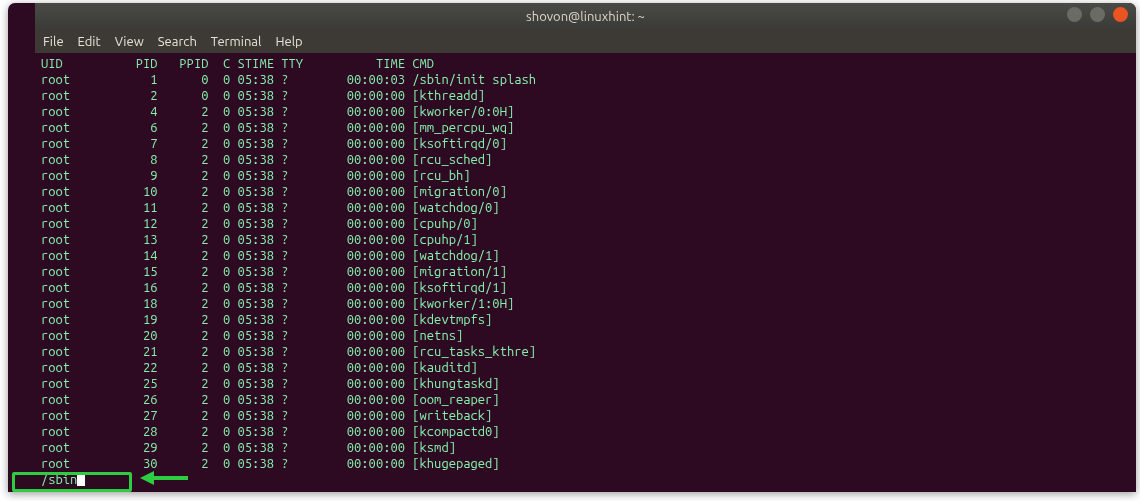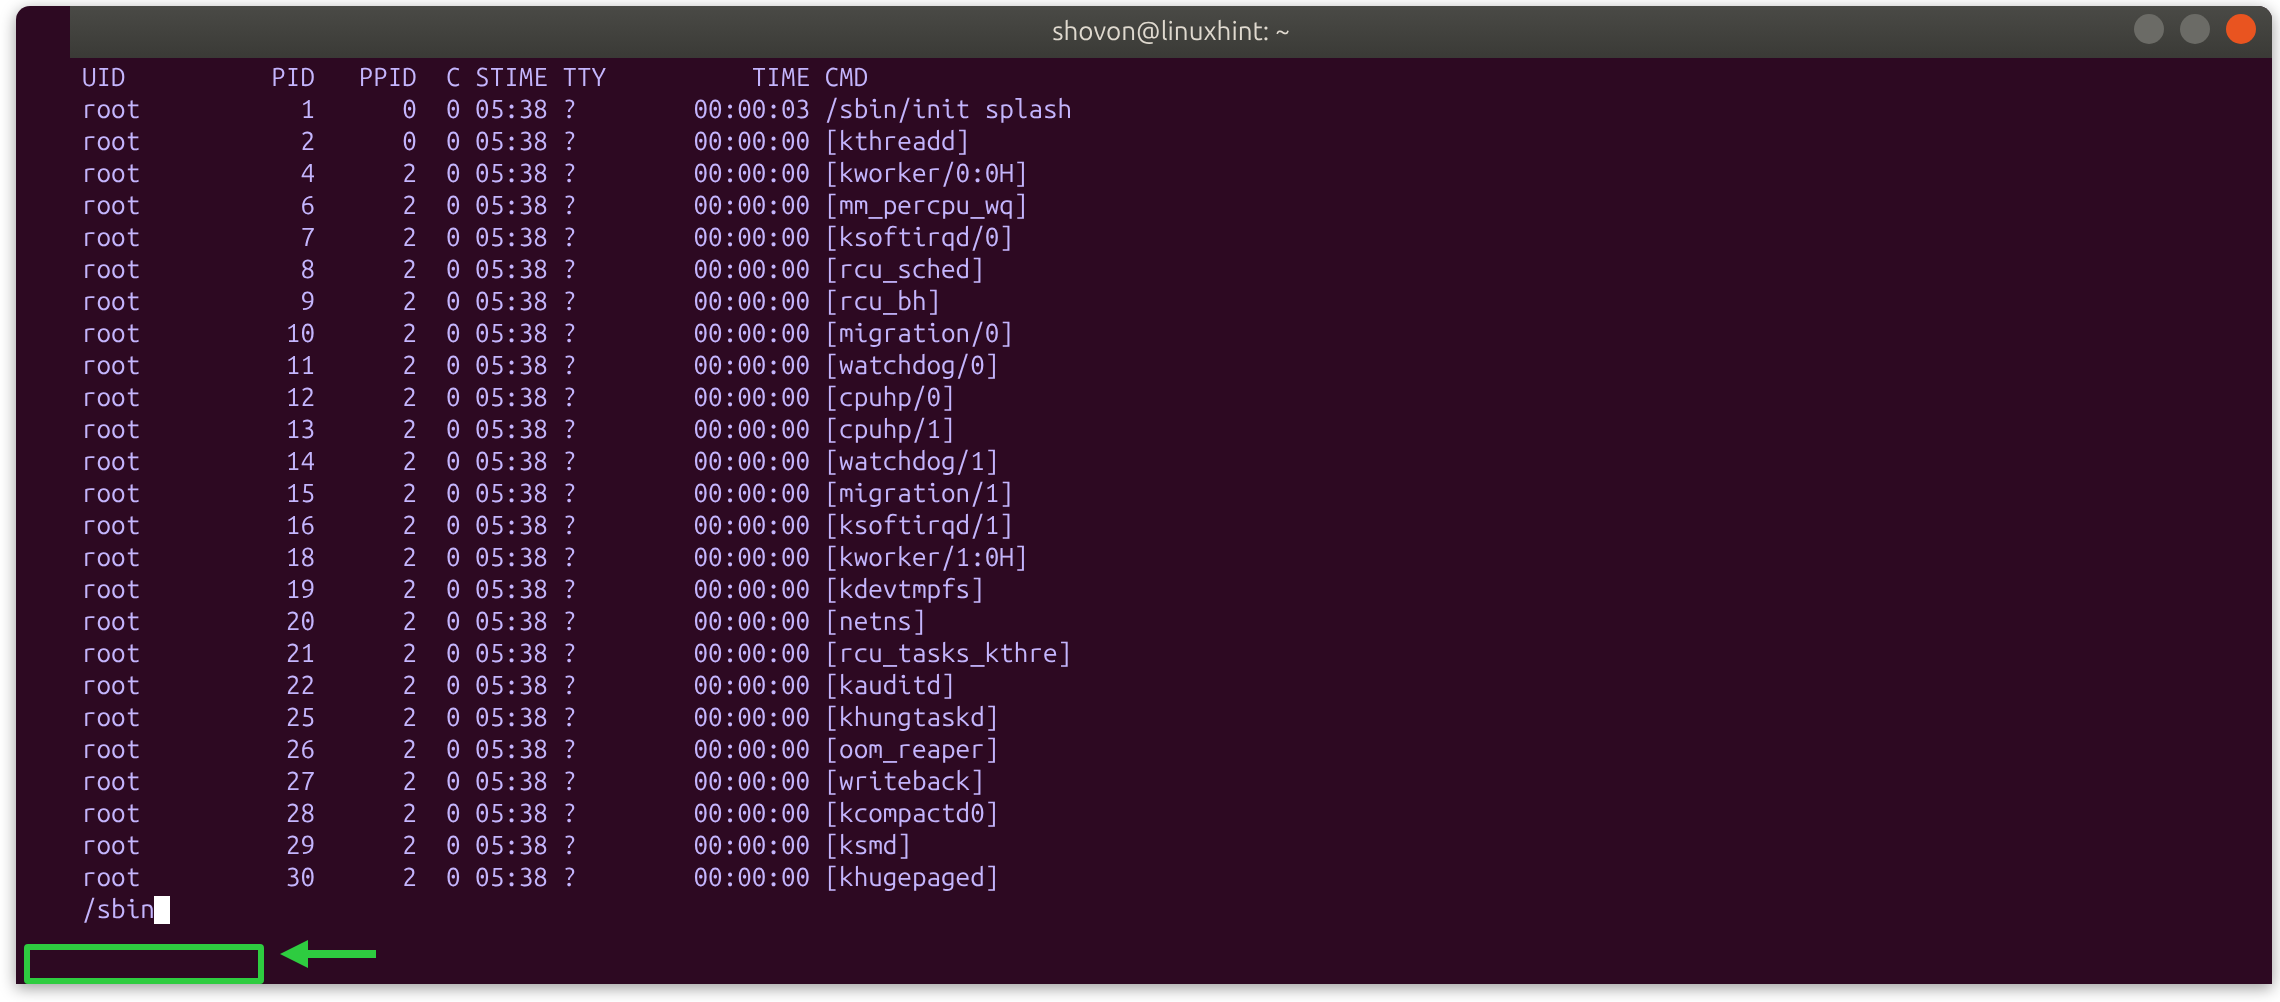--- a/index.html
+++ b/index.html
@@ -55,21 +55,21 @@
     align-items: center;
     padding: 0 8px;
     gap: 14px;
     color: #e7e2d9;
     font-family: "Ubuntu", sans-serif;
     font-size: 13px;
   }
   .menubar span { cursor: default; }
   .terminal {
     padding: 2px 6px 0 6px;
-    color: #c4b5fd;
+    color: #86efac;
     font-size: 13px;
     line-height: 16px;
     white-space: pre;
     font-family: "Ubuntu Mono", "DejaVu Sans Mono", Menlo, Consolas, monospace;
   }
   .row { white-space: pre; }
   .highlight-box {
     position: absolute;
     left: 4px;
     bottom: 0px;
@@ -102,20 +102,28 @@
 
   <div class="titlebar">
     <span>shovon@linuxhint: ~</span>
     <div class="window-controls">
       <span class="wc wc-min"></span>
       <span class="wc wc-max"></span>
       <span class="wc wc-close"></span>
     </div>
   </div>
 
+  <div class="menubar">
+    <span>File</span>
+    <span>Edit</span>
+    <span>View</span>
+    <span>Search</span>
+    <span>Terminal</span>
+    <span>Help</span>
+  </div>
 
   <div class="terminal" id="terminal-body">UID          PID   PPID  C STIME TTY          TIME CMD
 root           1      0  0 05:38 ?        00:00:03 /sbin/init splash
 root           2      0  0 05:38 ?        00:00:00 [kthreadd]
 root           4      2  0 05:38 ?        00:00:00 [kworker/0:0H]
 root           6      2  0 05:38 ?        00:00:00 [mm_percpu_wq]
 root           7      2  0 05:38 ?        00:00:00 [ksoftirqd/0]
 root           8      2  0 05:38 ?        00:00:00 [rcu_sched]
 root           9      2  0 05:38 ?        00:00:00 [rcu_bh]
 root          10      2  0 05:38 ?        00:00:00 [migration/0]

